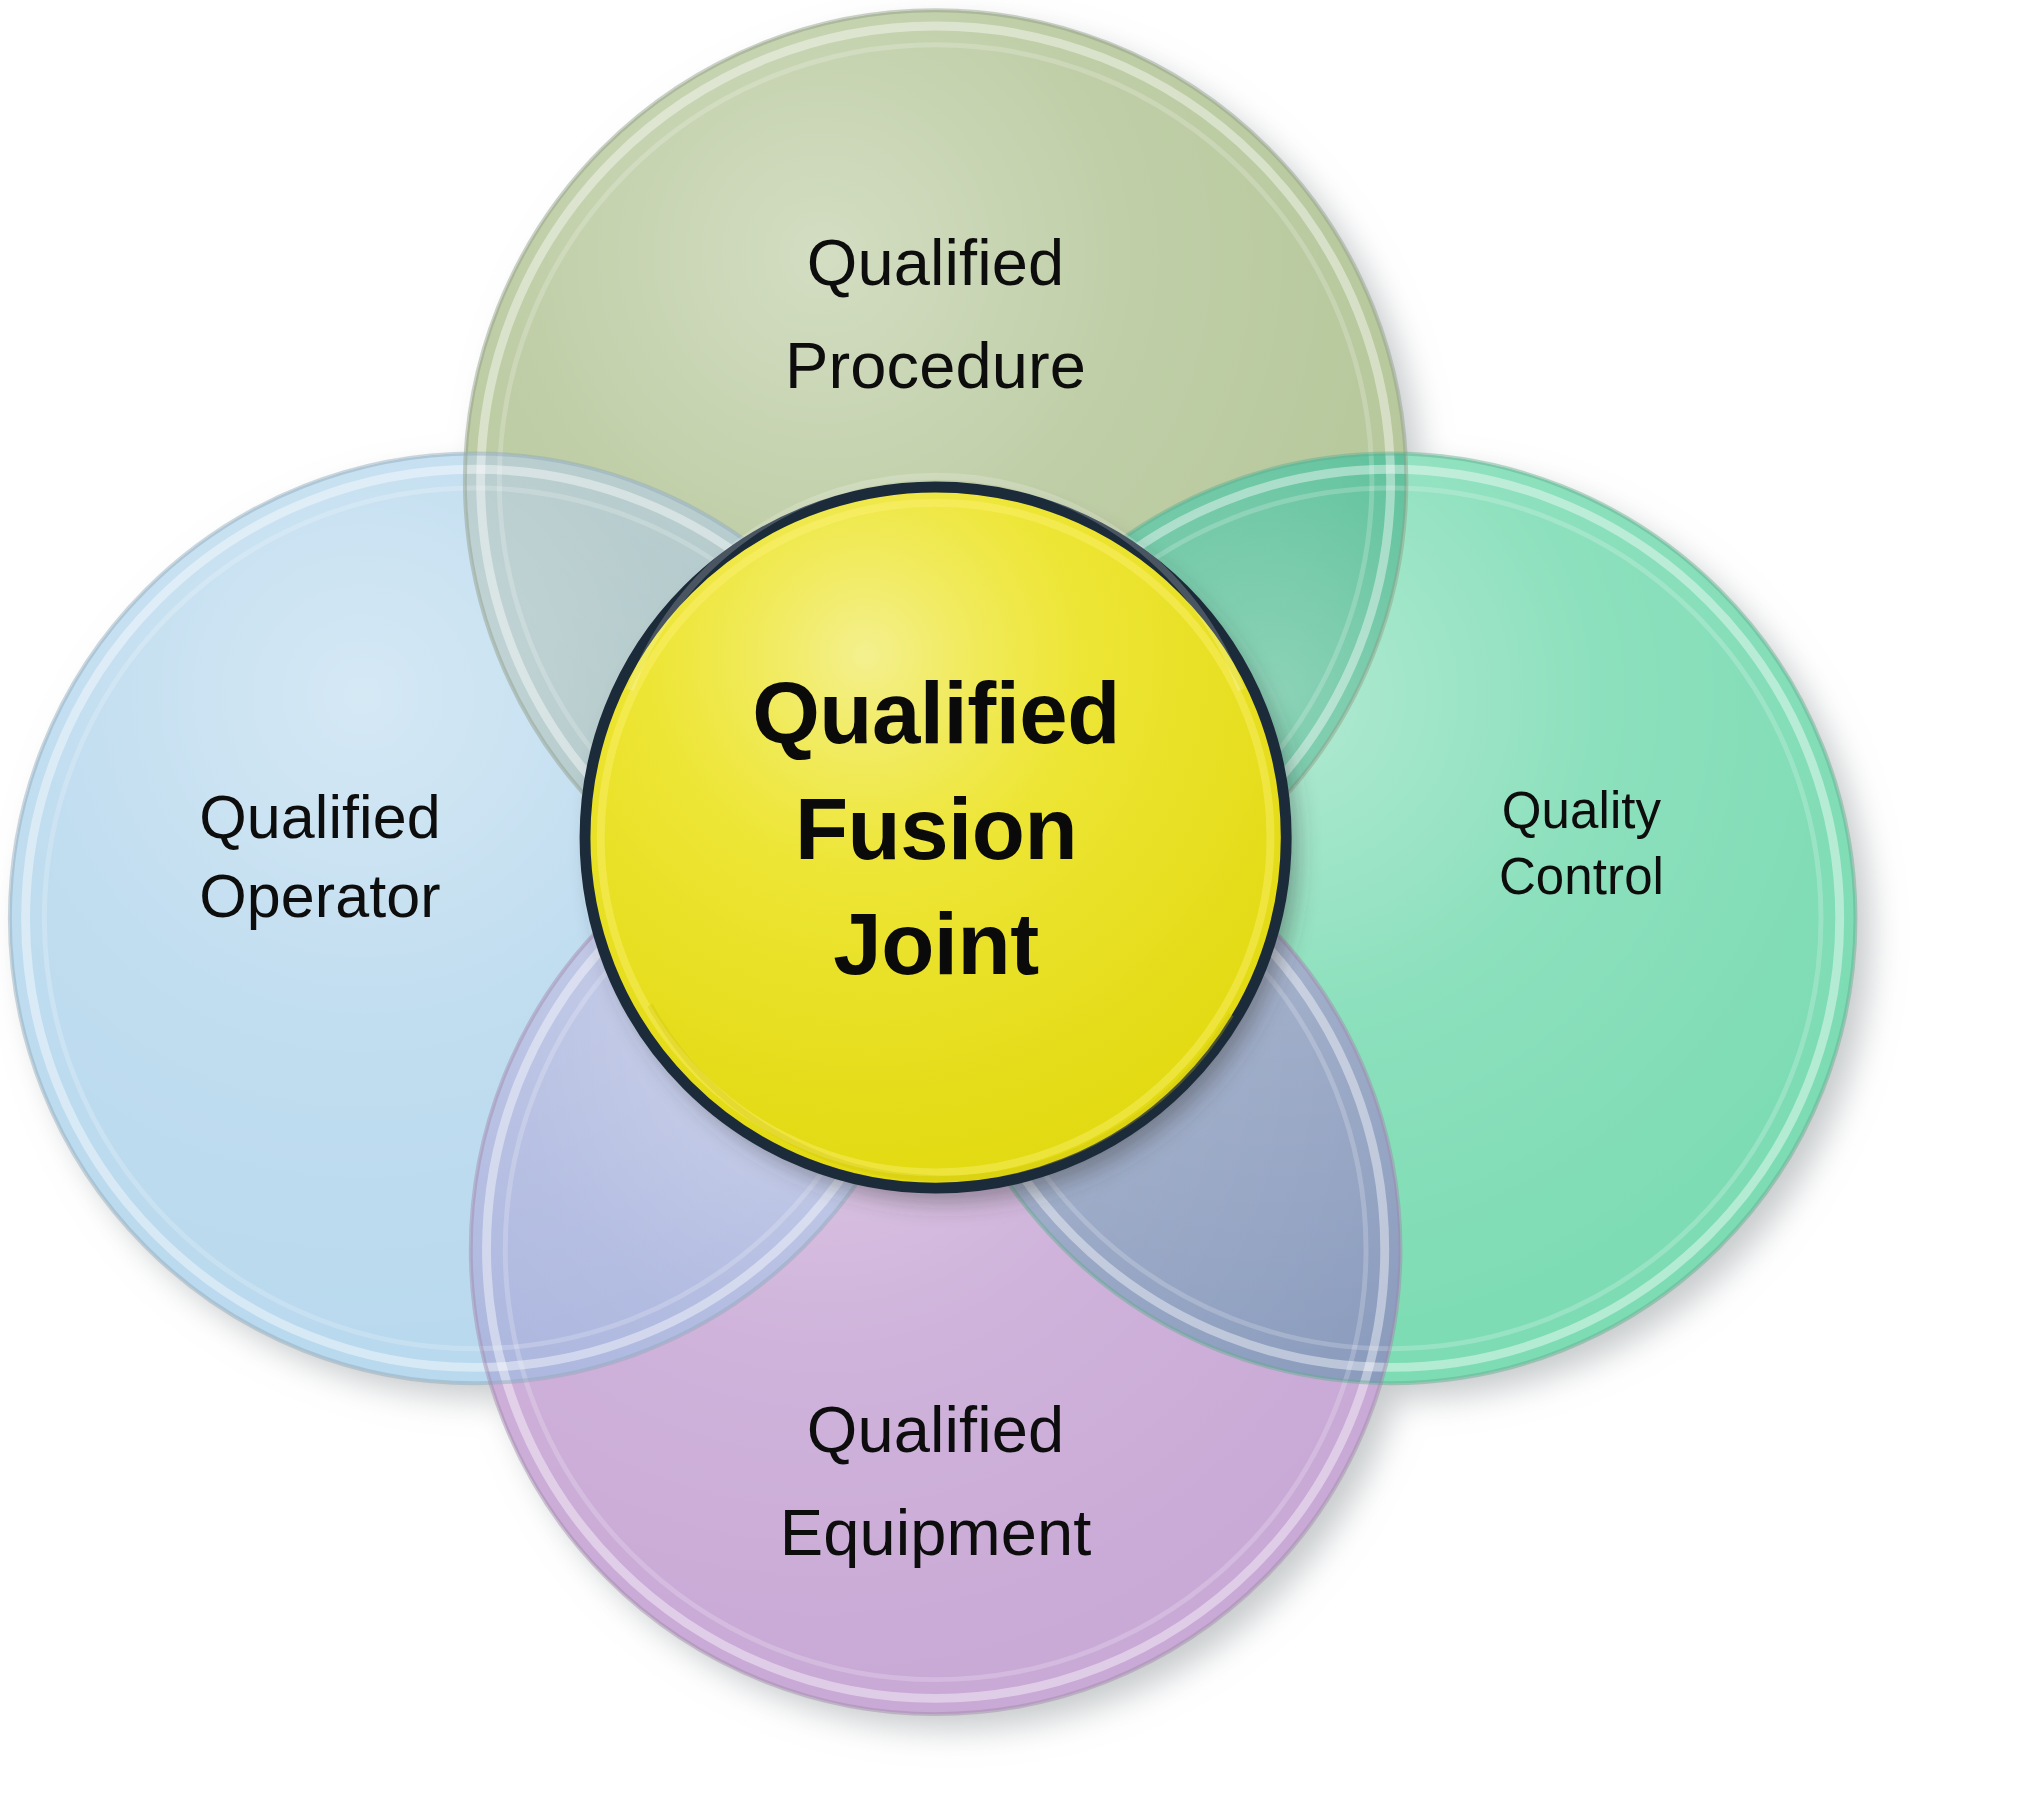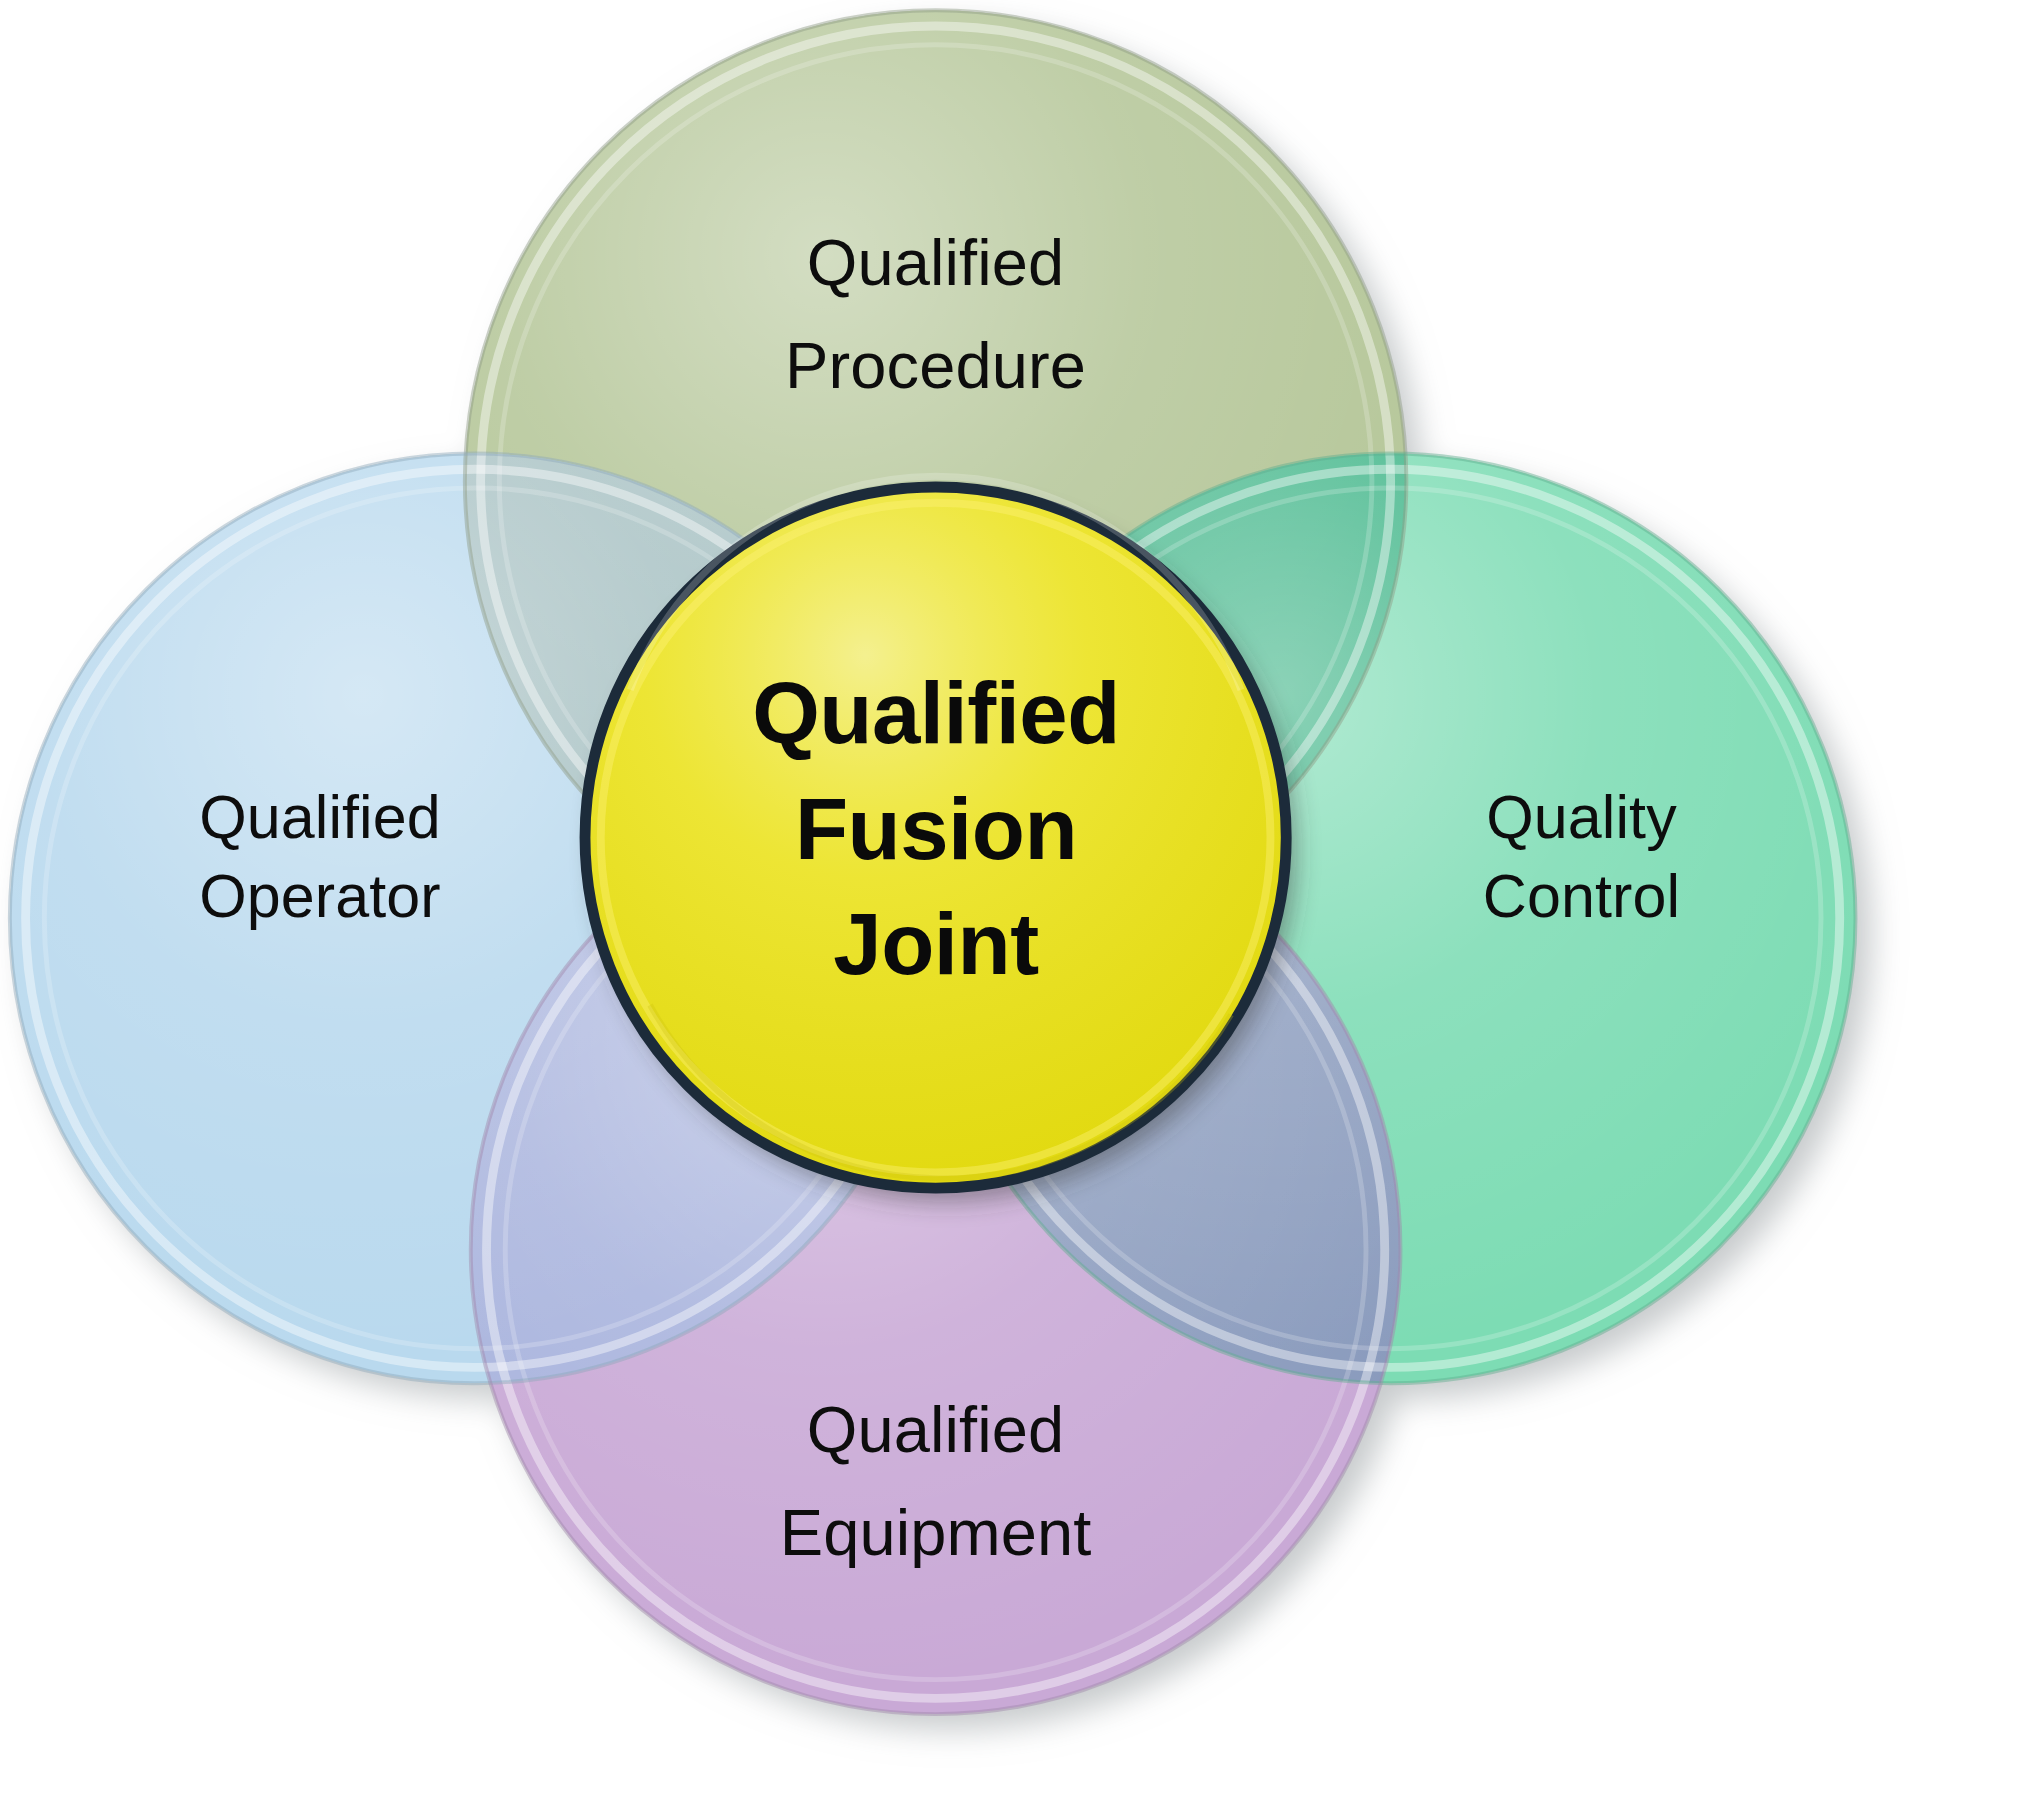--- a/index.html
+++ b/index.html
@@ -48,21 +48,21 @@
     left: 108px;
     top: 778px;
     width: 424px;
     font-size: 61px;
     line-height: 1.30;
   }
   #label-right {
     left: 1419px;
     top: 778px;
     width: 325px;
-    font-size: 61px;
+    font-size: 51px;
     line-height: 1.30;
   }
   #label-bottom {
     left: 630px;
     top: 1379px;
     width: 611px;
     font-size: 65px;
     line-height: 1.58;
   }
   #label-center {

